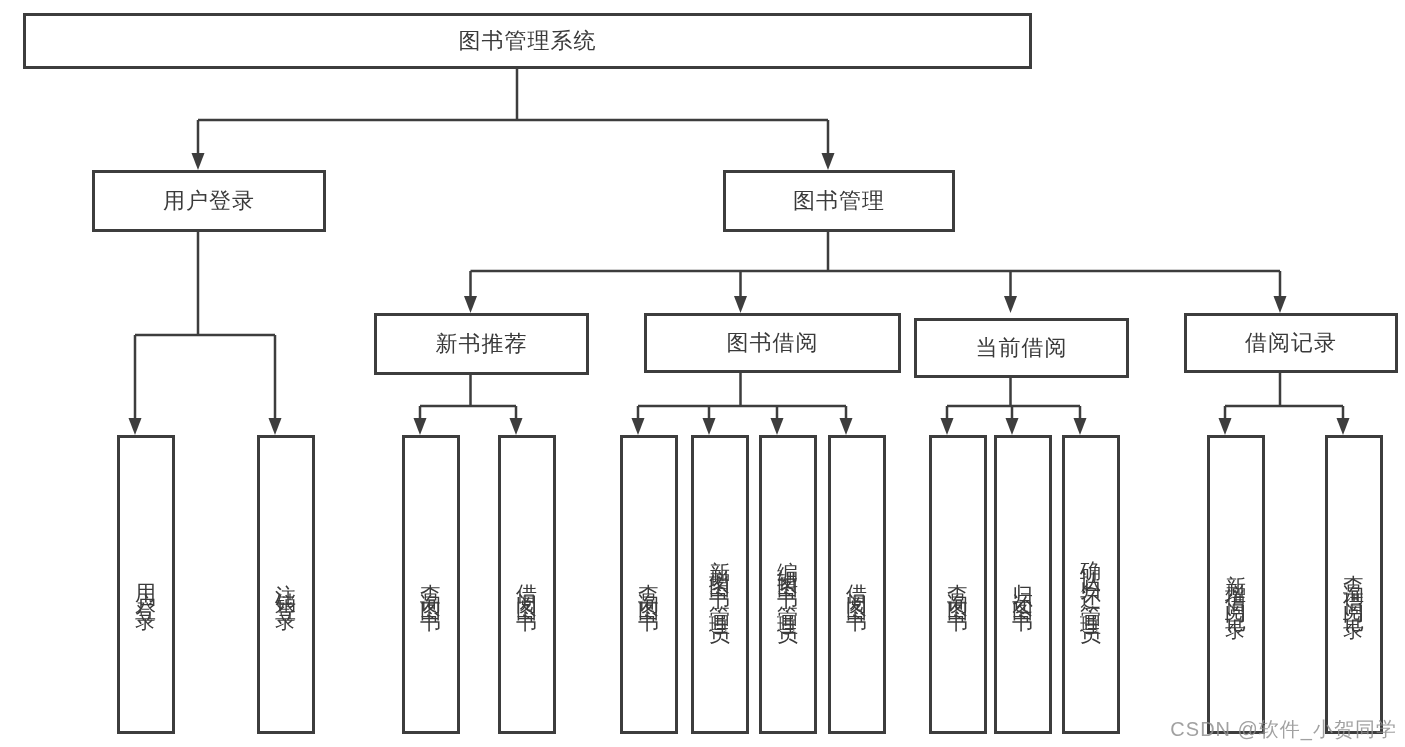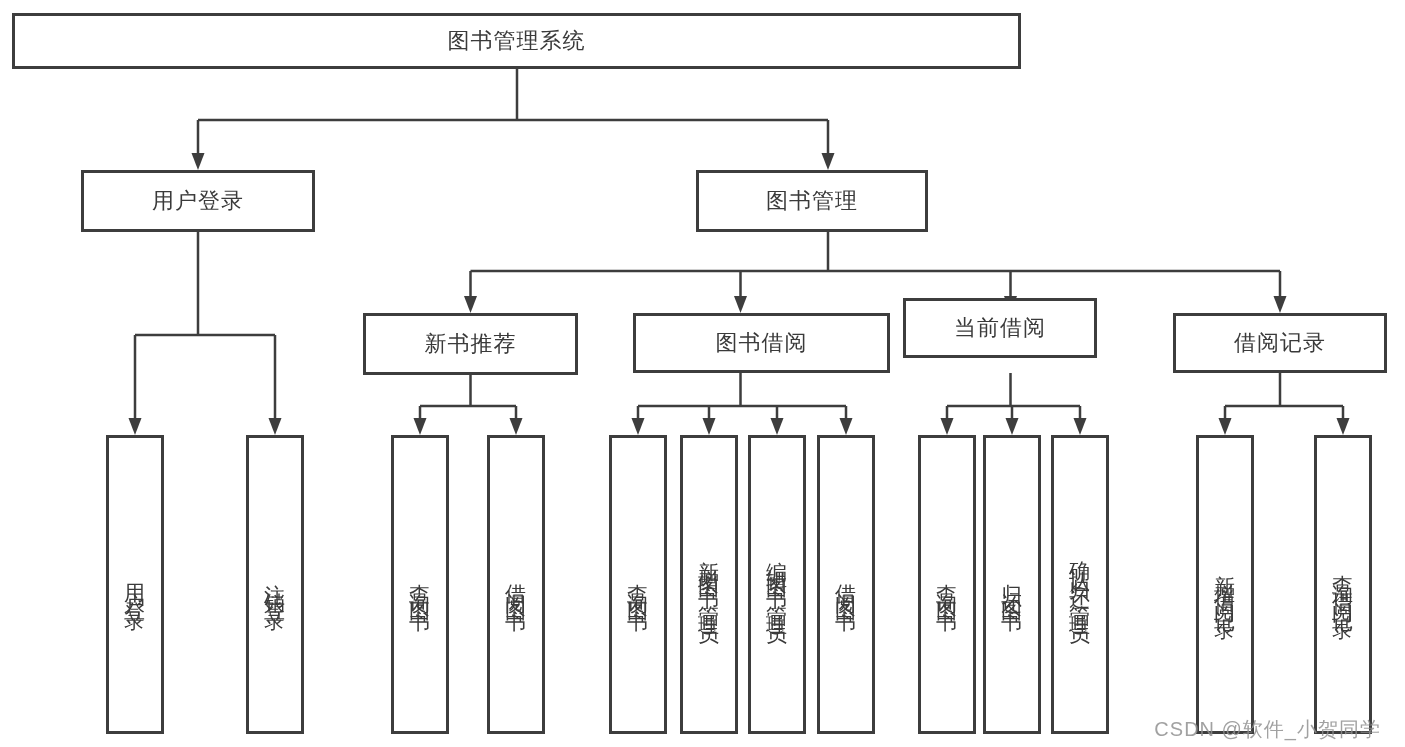--- a/index.html
+++ b/index.html
@@ -22,34 +22,35 @@
     box-sizing: border-box;
     border: 3px solid #3d3d3d;
     background: #ffffff;
     display: flex;
     align-items: center;
     justify-content: center;
     z-index: 1;
     font-size: 22px;
     letter-spacing: 1px;
     text-align: center;
+    margin-left: 11px;
   }
   .vbox {
     font-size: 21px;
   }
   .vbox .vtext {
     writing-mode: vertical-rl;
     text-orientation: mixed;
     letter-spacing: 9px;
     line-height: 1;
     white-space: nowrap;
   }
   .watermark {
     position: absolute;
-    right: 24px;
+    right: 8px;
     bottom: 4px;
     z-index: 3;
     font-size: 20px;
     letter-spacing: 1px;
     color: rgba(145, 145, 145, 0.85);
   }
 </style>
 </head>
 <body>
 
@@ -91,25 +92,25 @@
       <polygon points="1005.5,418 1018.5,418 1012,435"></polygon>
       <polygon points="1073.5,418 1086.5,418 1080,435"></polygon>
       <polygon points="1218.5,418 1231.5,418 1225,435"></polygon>
       <polygon points="1336.5,418 1349.5,418 1343,435"></polygon>
     </g>
   </svg>
 
   <div class="box" style="left:12px;top:13px;width:1009px;height:56px">图书管理系统</div>
 
   <div class="box" style="left:81px;top:170px;width:234px;height:62px">用户登录</div>
-  <div class="box" style="left:696px;top:170px;width:232px;height:62px">图书管理</div>
+  <div class="box" style="left:712px;top:170px;width:232px;height:62px">图书管理</div>
 
   <div class="box" style="left:363px;top:313px;width:215px;height:62px">新书推荐</div>
   <div class="box" style="left:633px;top:313px;width:257px;height:60px">图书借阅</div>
-  <div class="box" style="left:903px;top:298px;width:194px;height:60px">当前借阅</div>
+  <div class="box" style="left:903px;top:318px;width:215px;height:60px">当前借阅</div>
   <div class="box" style="left:1173px;top:313px;width:214px;height:60px">借阅记录</div>
 
   <div class="box vbox" style="left:106px;top:435px;width:58px;height:299px">
     <span class="vtext">用户登录</span>
   </div>
   <div class="box vbox" style="left:246px;top:435px;width:58px;height:299px">
     <span class="vtext">注销登录</span>
   </div>
 
   <div class="box vbox" style="left:391px;top:435px;width:58px;height:299px">

